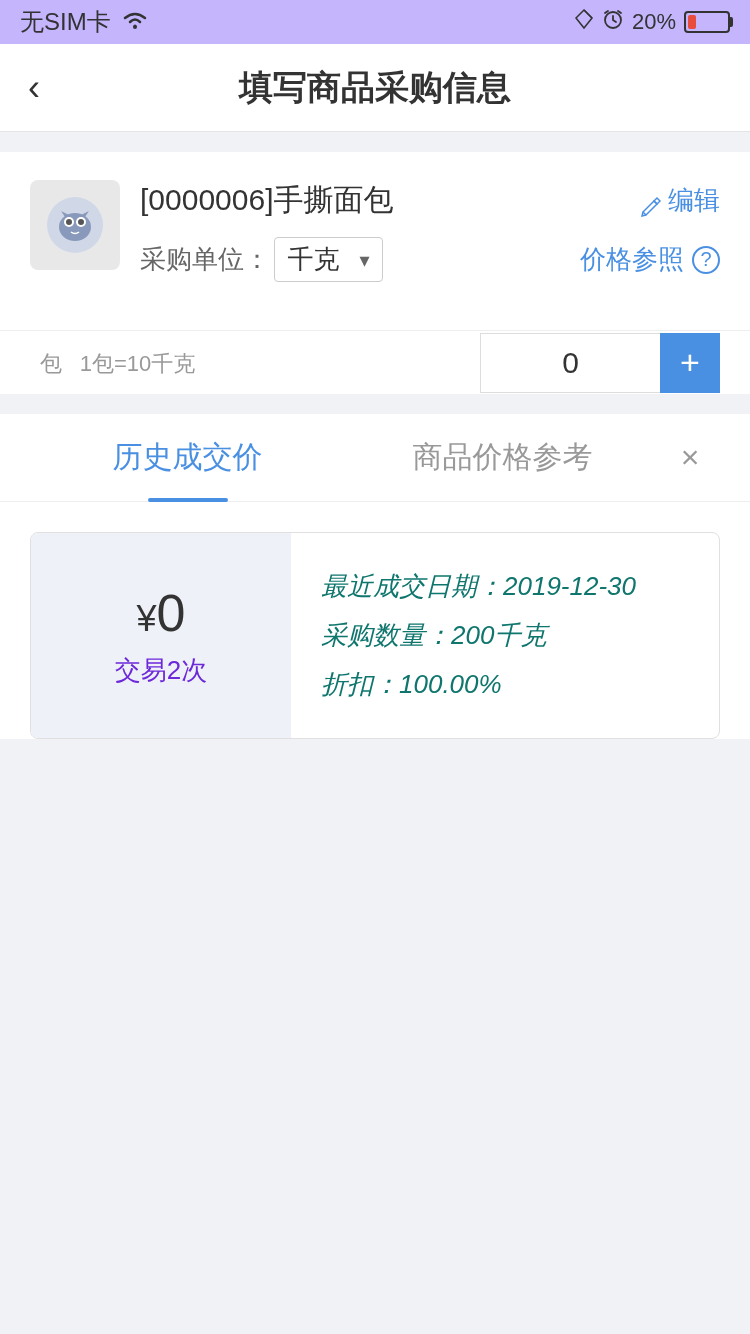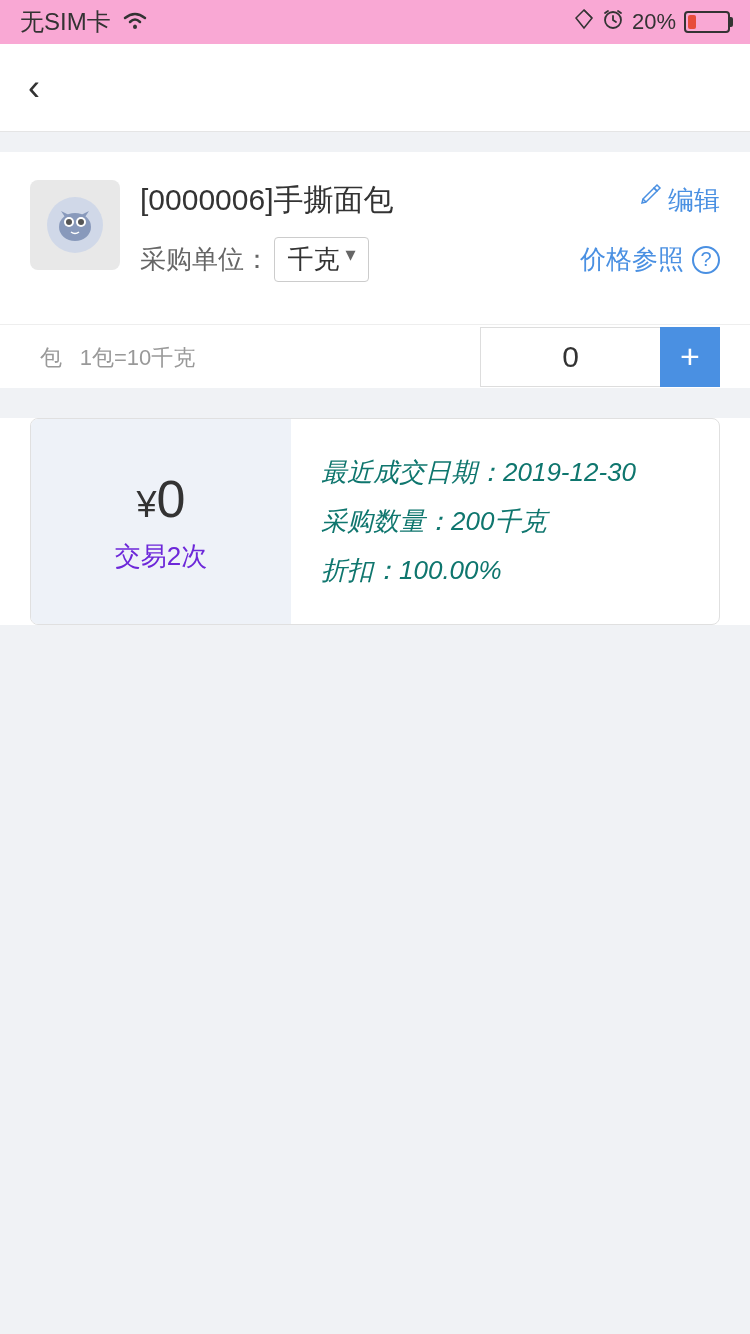--- a/index.html
+++ b/index.html
@@ -9,21 +9,21 @@
       min-height: 1334px;
       font-family: -apple-system, "PingFang SC", "Helvetica Neue", sans-serif;
       background: #f0f2f5;
       position: relative;
     }
 
     
     .status-bar {
       width: 750px;
       height: 44px;
-      background: #f9a8d4;
+      background: #c4b5fd;
       display: flex;
       align-items: center;
       justify-content: space-between;
       padding: 0 20px;
       font-size: 26px;
     }
     .status-left {
       display: flex;
       align-items: center;
       gap: 10px;
@@ -99,21 +99,21 @@
       background: #fff;
       margin-top: 20px;
       padding: 28px 30px 28px 30px;
       display: flex;
       flex-direction: column;
     }
     .product-top-row {
       display: flex;
       align-items: flex-start;
       gap: 20px;
-      margin-bottom: 14px;
+      margin-bottom: 20px;
     }
     .product-image {
       width: 90px;
       height: 90px;
       background: #e8e8e8;
       border-radius: 8px;
       display: flex;
       align-items: center;
       justify-content: center;
       flex-shrink: 0;
@@ -131,45 +131,46 @@
       justify-content: space-between;
       align-items: center;
     }
     .product-name {
       font-size: 30px;
       color: #333;
       font-weight: 500;
     }
     .edit-btn {
       display: flex;
-      align-items: flex-start;
+      align-items: flex-end;
       gap: 6px;
       font-size: 26px;
       color: #4a90e2;
       cursor: pointer;
     }
     .product-unit-row {
       display: flex;
       justify-content: space-between;
       align-items: center;
       margin-top: 16px;
     }
     .unit-label {
       font-size: 26px;
       color: #666;
     }
     .unit-select {
       display: inline-flex;
+      align-items: center;
       border: 1px solid #ccc;
       border-radius: 4px;
       padding: 4px 12px;
       font-size: 26px;
       color: #333;
       cursor: pointer;
-      gap: 6px;
+      gap: 20px;
     }
     .price-ref {
       display: flex;
       align-items: center;
       gap: 8px;
       font-size: 26px;
       color: #4a90e2;
       cursor: pointer;
     }
     .price-ref-circle {
@@ -364,20 +365,21 @@
     </span>
     <span>20%</span>
     <div class="battery">
       <div class="battery-fill"></div>
     </div>
   </div>
 </div>
 
 <div class="nav-bar">
   <span class="nav-back">‹</span>
+  <span class="nav-title">填写商品采购信息</span>
 </div>
 
 <div class="product-card">
   <div class="product-top-row">
     <div class="product-image">
 
       <svg viewBox="0 0 60 60" fill="none" xmlns="http://www.w3.org/2000/svg">
         <circle cx="30" cy="30" r="28" fill="#d0d8e8"></circle>
         <ellipse cx="30" cy="32" rx="16" ry="14" fill="#8899bb"></ellipse>
         <circle cx="24" cy="27" r="5" fill="white"></circle>
@@ -425,20 +427,30 @@
     <span>包</span>
     <span>1包=10千克</span>
   </div>
   <div class="quantity-controls">
     <input class="quantity-input" type="text" value="0" style="">
     <button class="quantity-plus">+</button>
   </div>
 </div>
 
 <div class="tabs-container">
+  <div class="tabs-header">
+    <div class="tab-item active">
+      <span>历史成交价</span>
+      <div class="tab-underline"></div>
+    </div>
+    <div class="tab-item">
+      <span>商品价格参考</span>
+    </div>
+    <div class="tab-close">×</div>
+  </div>
 
   <div class="history-card">
     <div class="history-left">
       <div class="history-price">
         <span class="yen">¥</span><span>0</span>
       </div>
       <div class="history-count">交易2次</div>
     </div>
     <div class="history-right">
       <div class="history-detail-row">

